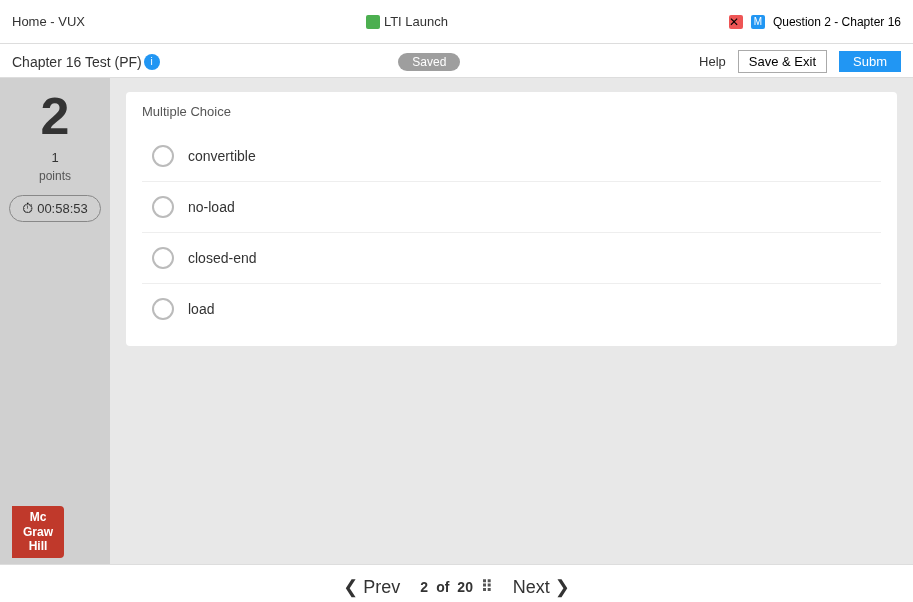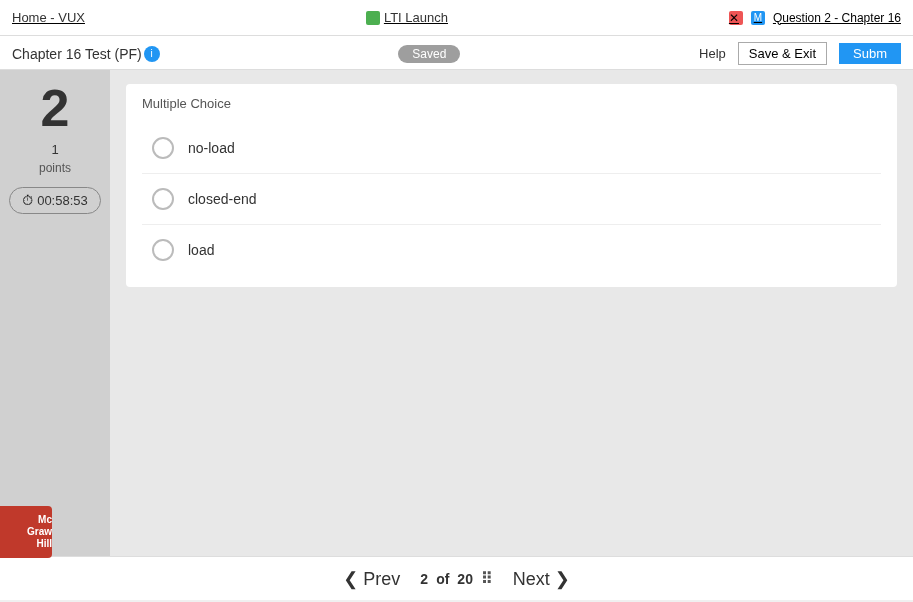--- a/index.html
+++ b/index.html
@@ -2,21 +2,21 @@
 <html><head>
   <meta charset="utf-8">
   <style>
     * { box-sizing: border-box; margin: 0; padding: 0; }
     body { font-family: Arial, sans-serif; background: #f0f0f0; width: 913px; height: 602px; overflow: hidden; font-size: 14px; }
 
     
     .top-bar {
       display: flex; align-items: center; justify-content: space-between;
       background: #fff; border-bottom: 1px solid #ddd;
-      padding: 4px 12px; height: 36px; text-decoration: underline;
+      padding: 4px 12px; height: 44px;
     }
     .top-bar-left { display: flex; align-items: center; gap: 16px; }
     .top-bar-center { display: flex; align-items: center; }
     .top-bar-right { display: flex; align-items: center; gap: 8px; font-size: 12px; }
     .home-link { font-size: 13px; color: #333; text-decoration: none; }
     .lti-launch { font-size: 13px; color: #333; display: flex; align-items: center; gap: 4px; }
     .lti-icon { width: 14px; height: 14px; background: #4CAF50; border-radius: 2px; display: inline-block; }
     .q-icon { width: 14px; height: 14px; background: #e55; border-radius: 2px; display: inline-block; }
     .m-icon { width: 14px; height: 14px; background: #2196F3; border-radius: 2px; display: inline-block; font-size: 10px; color: #fff; display: flex; align-items: center; justify-content: center; }
 
@@ -84,23 +84,23 @@
     }
     .nav-btn {
       background: none; border: none; font-size: 18px; color: #333; cursor: pointer;
       display: flex; align-items: center; gap: 4px;
     }
     .page-info { font-size: 14px; color: #333; display: flex; align-items: center; gap: 8px; font-weight: bold; }
     .grid-icon { font-size: 16px; color: #555; cursor: pointer; }
 
     
     .mcgraw-logo {
-      position: absolute; bottom: 44px; left: 0; width: 52px; height: 52px;
-      background: #c0392b; display: flex; flex-direction: column; align-items: flex-end;
-      justify-content: center; color: #fff; font-size: 10px; font-weight: bold; line-height: 1.2;
+      position: absolute; bottom: 44px; left: 12px; width: 52px; height: 52px;
+      background: #c0392b; display: flex; flex-direction: column; align-items: center;
+      justify-content: center; color: #fff; font-size: 12px; font-weight: bold; line-height: 1.2;
       border-radius: 0 4px 4px 0;
     }
   </style>
 </head>
 <body>
 
 <div class="top-bar">
   <div class="top-bar-left">
     <span class="home-link">Home - VUX</span>
   </div>
@@ -140,20 +140,24 @@
       <span class="timer-icon">⏱</span>
       <span class="timer-text">00:58:53</span>
     </div>
   </div>
 
   <div class="question-area">
 
     <div class="choices-panel">
       <div class="choices-label">Multiple Choice</div>
 
+      <div class="choice-item">
+        <div class="radio-circle"></div>
+        <span class="choice-text">convertible</span>
+      </div>
 
 
       <div class="choice-item">
         <div class="radio-circle"></div>
         <span class="choice-text">no-load</span>
       </div>
 
       <div class="choice-item">
         <div class="radio-circle"></div>
         <span class="choice-text">closed-end</span>

